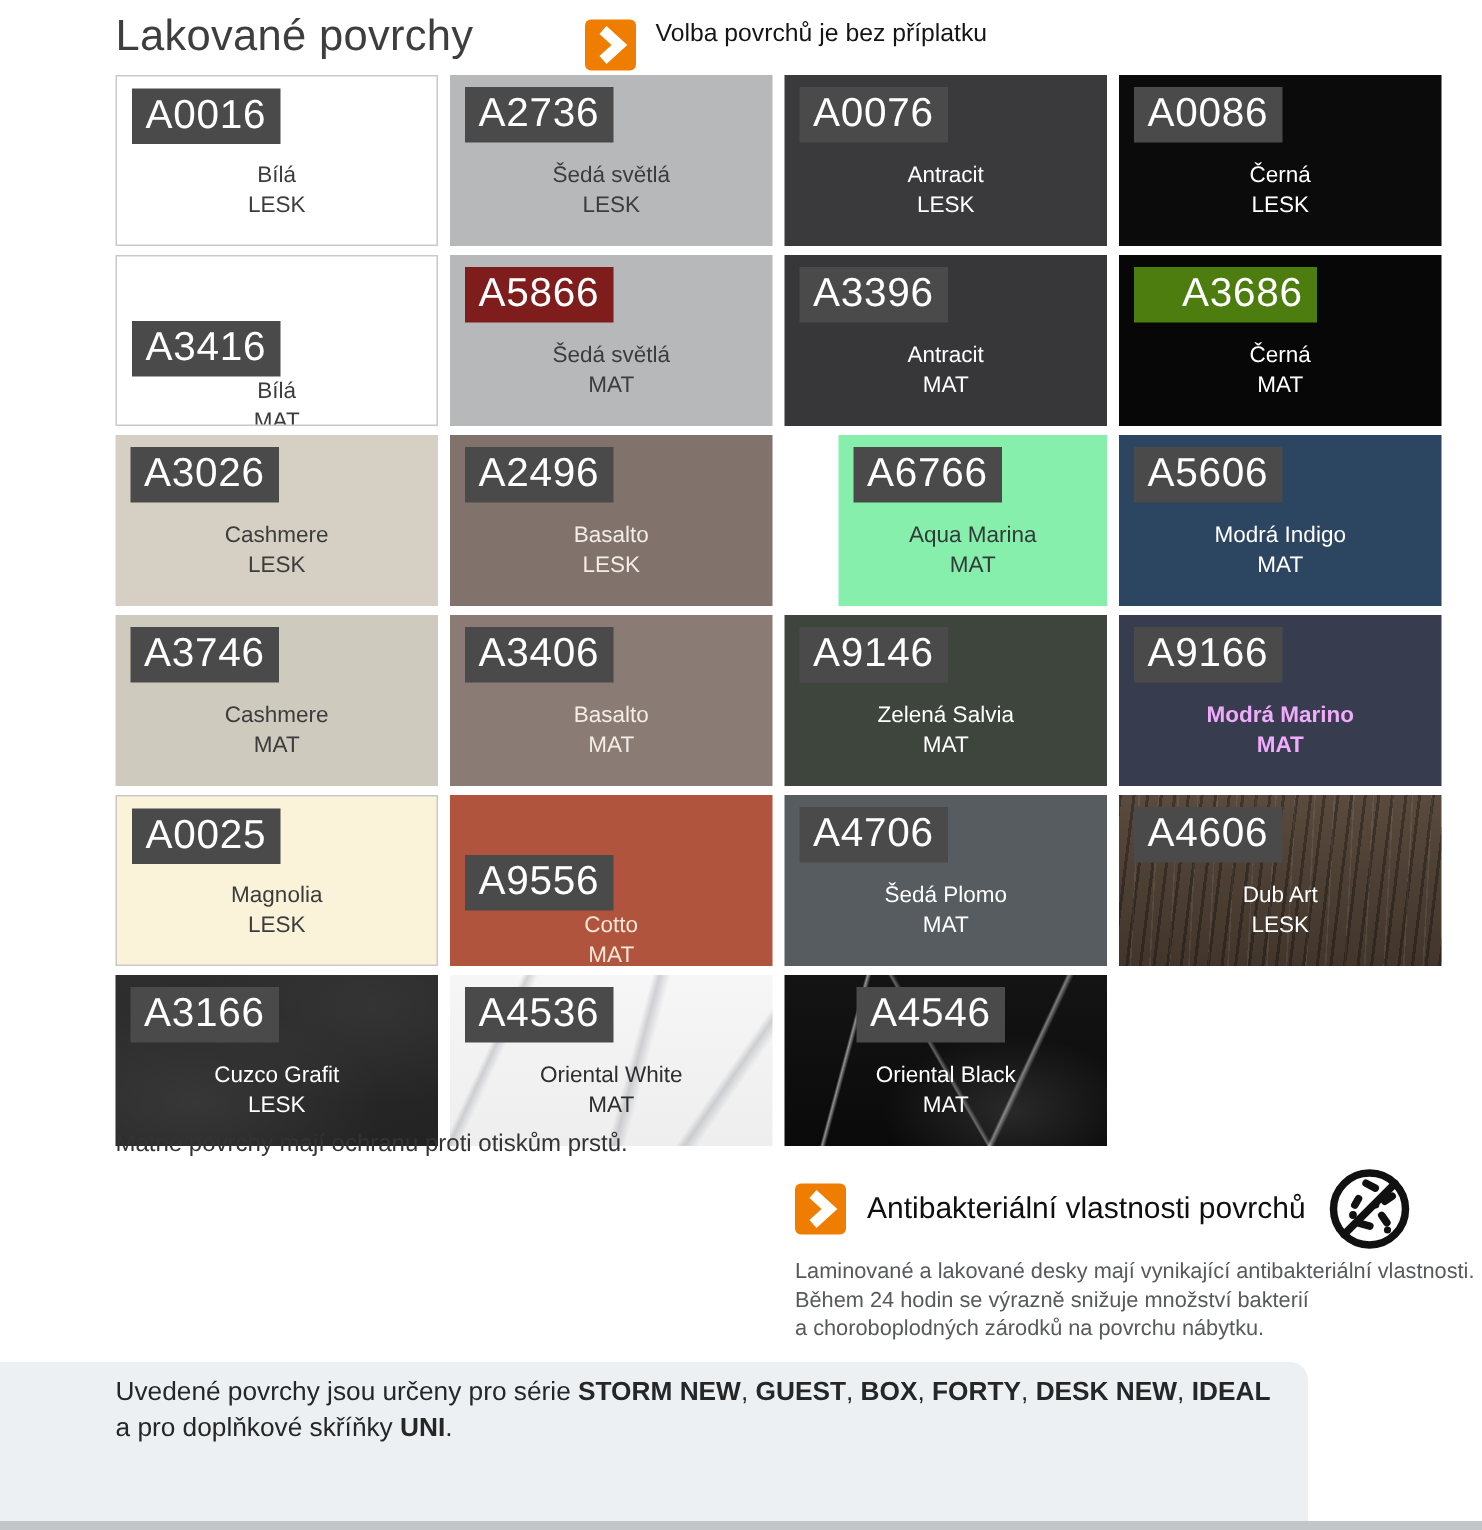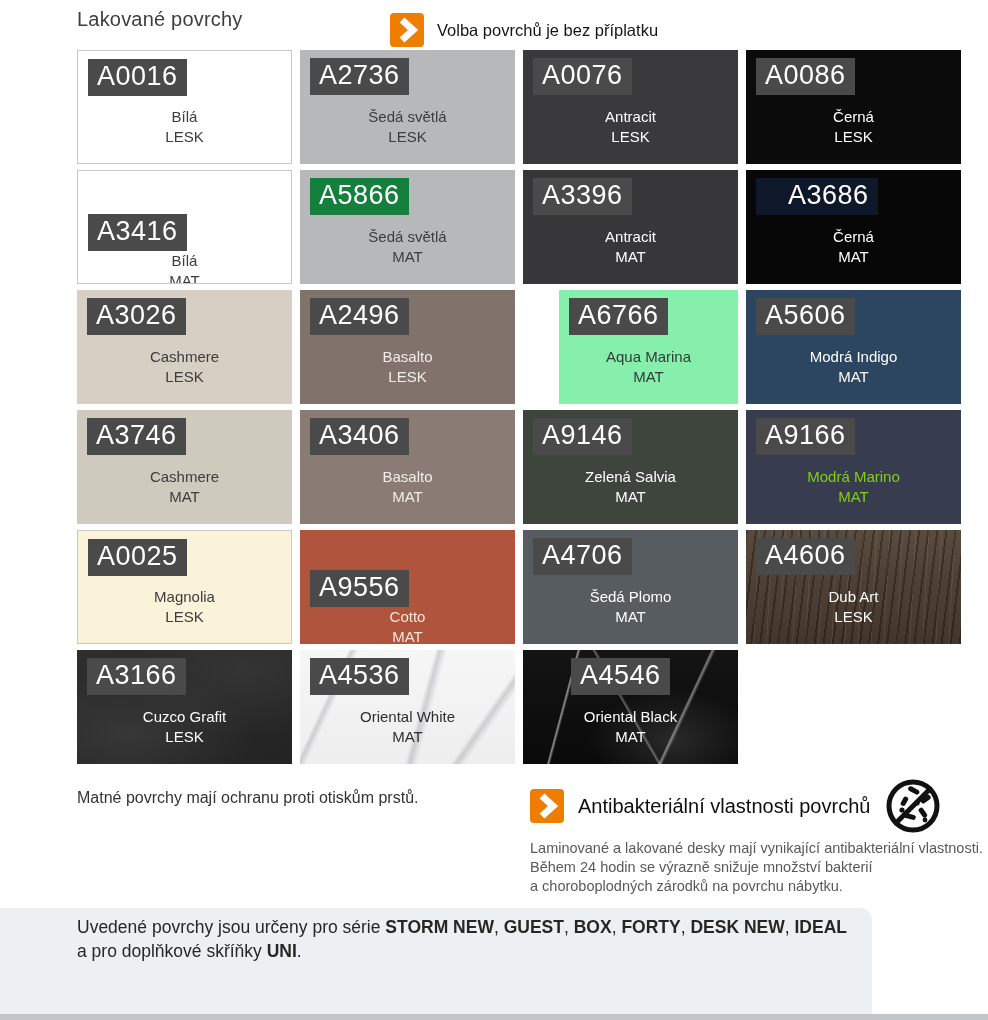--- a/index.html
+++ b/index.html
@@ -1,21 +1,21 @@
 <!DOCTYPE html>
 <html><head>
 <meta charset="utf-8">
 <style>
   html,body{margin:0;padding:0;background:#fff;}
   body{font-family:"Liberation Sans","DejaVu Sans",sans-serif;-webkit-font-smoothing:antialiased;}
   #page{position:relative;width:988px;height:1020px;background:#ffffff;overflow:hidden;}
 
   
-  .page-title{position:absolute;left:77px;top:8px;font-size:20px;font-weight:300;color:#3e3e3e;letter-spacing:.2px;}
-  .top-note{position:absolute;left:390px;top:13px;display:flex;align-items:center;}
+  .page-title{position:absolute;left:77px;top:8px;font-size:29px;font-weight:300;color:#3e3e3e;letter-spacing:.2px;}
+  .top-note{position:absolute;left:390px;top:13px;display:flex;}
   .chev-box{width:34px;height:34px;border-radius:4px;display:flex;align-items:center;justify-content:center;flex:0 0 auto;}
   .top-note .label{margin-left:13px;font-size:16.5px;color:#151515;font-weight:400;}
 
   
   .grid{position:absolute;left:77px;top:50px;width:884px;display:grid;
         grid-template-columns:repeat(4,215px);grid-auto-rows:114px;column-gap:8px;row-gap:6px;}
   .swatch{position:relative;box-sizing:border-box;display:flex;flex-direction:column;overflow:hidden;}
   .swatch.bordered{border:1px solid #c9c9c9;}
   .badge{display:inline-block;align-self:flex-start;margin:8px 0 0 10px;padding:1px 9px 4px 9px;
          font-size:27px;letter-spacing:.5px;color:#fff;line-height:1.2;}
@@ -37,21 +37,21 @@
       linear-gradient(125deg, rgba(0,0,0,0) 78%, rgba(150,152,160,.40) 80%, rgba(0,0,0,0) 83%),
       linear-gradient(180deg,#f6f6f7,#eeeeef) !important;}
   .texture-marble-black{background:
       linear-gradient(105deg, rgba(0,0,0,0) 22%, rgba(255,255,255,.55) 22.6%, rgba(0,0,0,0) 23.6%),
       linear-gradient(60deg, rgba(0,0,0,0) 48%, rgba(255,255,255,.35) 48.5%, rgba(0,0,0,0) 49.6%),
       linear-gradient(115deg, rgba(0,0,0,0) 70%, rgba(255,255,255,.45) 70.7%, rgba(0,0,0,0) 72%),
       radial-gradient(ellipse at 70% 80%, rgba(255,255,255,.12), rgba(0,0,0,0) 40%),
       linear-gradient(180deg,#141414,#0a0a0a) !important;}
 
   
-  .matte-note{position:absolute;left:77px;top:789px;font-size:16px;color:#333;}
+  .matte-note{position:absolute;left:77px;top:754px;font-size:16px;color:#333;}
   .antibact{position:absolute;left:530px;top:789px;display:flex;align-items:center;}
   .antibact .heading{margin-left:14px;font-size:20px;color:#0f0f0f;}
   .antibact-text{position:absolute;left:530px;top:839px;font-size:14.5px;line-height:19px;color:#58595b;}
   .bacteria{position:absolute;left:884px;top:777px;}
 
   
   .band{position:absolute;left:0;top:908px;width:872px;height:112px;background:#edf0f2;border-top-right-radius:12px;}
   .footer-main{position:absolute;left:77px;top:915px;width:780px;font-size:17.5px;line-height:24px;color:#262626;}
   .footer-main b{font-weight:700;}
   .footer-note{position:absolute;left:77px;top:985px;font-size:15.5px;color:#262626;}
@@ -103,35 +103,35 @@
         </div>
       </div>
       <div class="swatch bordered" style="background: rgb(255, 255, 255);">
         <span class="badge" style="background: rgb(74, 74, 74); margin-top: 43px;">A3416</span>
         <div class="names" style="color: rgb(60, 60, 60);">
           <div>Bílá</div>
           <div>MAT</div>
         </div>
       </div>
       <div class="swatch" style="background: rgb(183, 184, 186);">
-        <span class="badge" style="background: #15803d;">A5866</span>
+        <span class="badge" style="background: #7f1d1d;">A5866</span>
         <div class="names" style="color: rgb(60, 60, 60);">
           <div>Šedá světlá</div>
           <div>MAT</div>
         </div>
       </div>
       <div class="swatch" style="background: rgb(55, 55, 58);">
         <span class="badge" style="background: rgb(74, 74, 74);">A3396</span>
         <div class="names" style="color: rgb(255, 255, 255);">
           <div>Antracit</div>
           <div>MAT</div>
         </div>
       </div>
       <div class="swatch" style="background: rgb(7, 7, 7);">
-        <span class="badge" style="background: #0f172a; padding-left: 32px;">A3686</span>
+        <span class="badge" style="background: #4d7c0f; padding-left: 32px;">A3686</span>
         <div class="names" style="color: rgb(255, 255, 255);">
           <div>Černá</div>
           <div>MAT</div>
         </div>
       </div>
       <div class="swatch" style="background: rgb(213, 208, 195);">
         <span class="badge" style="background: rgb(74, 74, 74);">A3026</span>
         <div class="names" style="color: rgb(60, 60, 60);">
           <div>Cashmere</div>
           <div>LESK</div>
@@ -174,21 +174,21 @@
       </div>
       <div class="swatch" style="background: rgb(62, 69, 61);">
         <span class="badge" style="background: rgb(74, 74, 74);">A9146</span>
         <div class="names" style="color: rgb(255, 255, 255);">
           <div>Zelená Salvia</div>
           <div>MAT</div>
         </div>
       </div>
       <div class="swatch" style="background: rgb(55, 61, 78);">
         <span class="badge" style="background: rgb(74, 74, 74);">A9166</span>
-        <div class="names" style="color: #84cc16;">
+        <div class="names" style="color: #f0abfc; font-weight: bold;">
           <div>Modrá Marino</div>
           <div>MAT</div>
         </div>
       </div>
       <div class="swatch bordered" style="background: rgb(250, 243, 218);">
         <span class="badge" style="background: rgb(74, 74, 74);">A0025</span>
         <div class="names" style="color: rgb(60, 60, 60);">
           <div>Magnolia</div>
           <div>LESK</div>
         </div>

